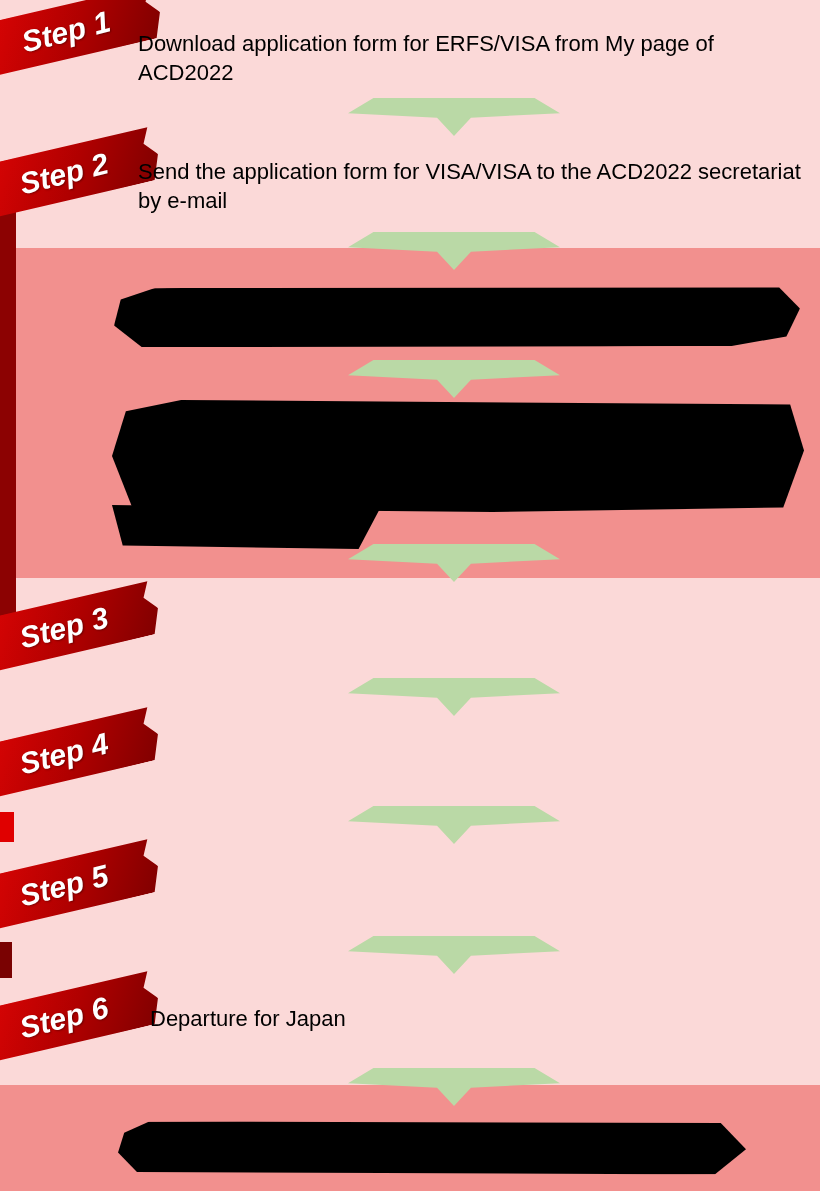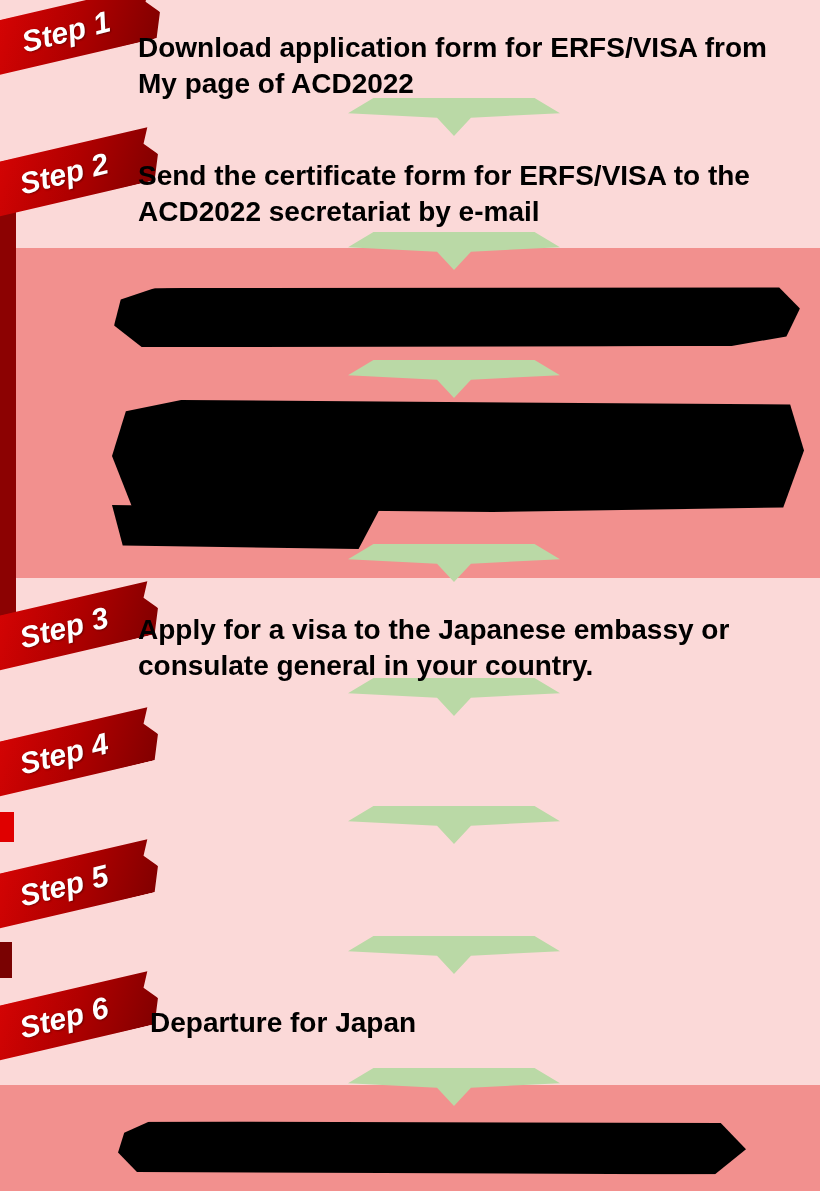--- a/index.html
+++ b/index.html
@@ -45,21 +45,21 @@
   .r1{left:-30px;top:4px;}
   .r2{left:-32px;top:146px;}
   .r3{left:-32px;top:600px;}
   .r4{left:-32px;top:726px;}
   .r5{left:-32px;top:858px;}
   .r6{left:-32px;top:990px;}
 
   
   .steptext{
     position:absolute;left:138px;width:672px;z-index:5;
-    color:var(--text,#000);font-size:28px;font-weight:bold;line-height:1.3;
+    color:var(--text,#000);font-size:22px;font-weight:normal;line-height:1.3;
   }
   .t1{top:30px;} .t2{top:158px;} .t3{top:612px;}
   .t4{top:740px;} .t5{top:868px;} .t6{top:1005px;margin-left:12px;}
 
   
   .redact{position:absolute;background:#000;z-index:5;}
   .redA{
     left:114px;top:286px;width:686px;height:62px;transform:rotate(-.4deg);
     clip-path:polygon(1% 18%,6% 0,97% 6%,100% 40%,98% 85%,90% 100%,4% 95%,0 60%);
   }
@@ -111,22 +111,21 @@
     <span>Step 4</span>
   </div>
   <div class="ribbon r5">
     <span>Step 5</span>
   </div>
   <div class="ribbon r6">
     <span>Step 6</span>
   </div>
 
   <div class="steptext t1">Download application form for ERFS/VISA from My page of ACD2022</div>
-  <div class="steptext t2">Send the certificate form for ERFS/VISA to the ACD2022 secretariat by e-mail</div>
-  <div class="steptext t3">Apply for a visa to the Japanese embassy or consulate general in your country.</div>
+  <div class="steptext t2">Send the application form for VISA/VISA to the ACD2022 secretariat by e-mail</div>
   <div class="steptext t6">Departure for Japan</div>
 
   <div class="redact redA"></div>
   <div class="redact redB1"></div>
   <div class="redact redB2"></div>
   <div class="redact redC"></div>
 
 </div>
 
 </body></html>

